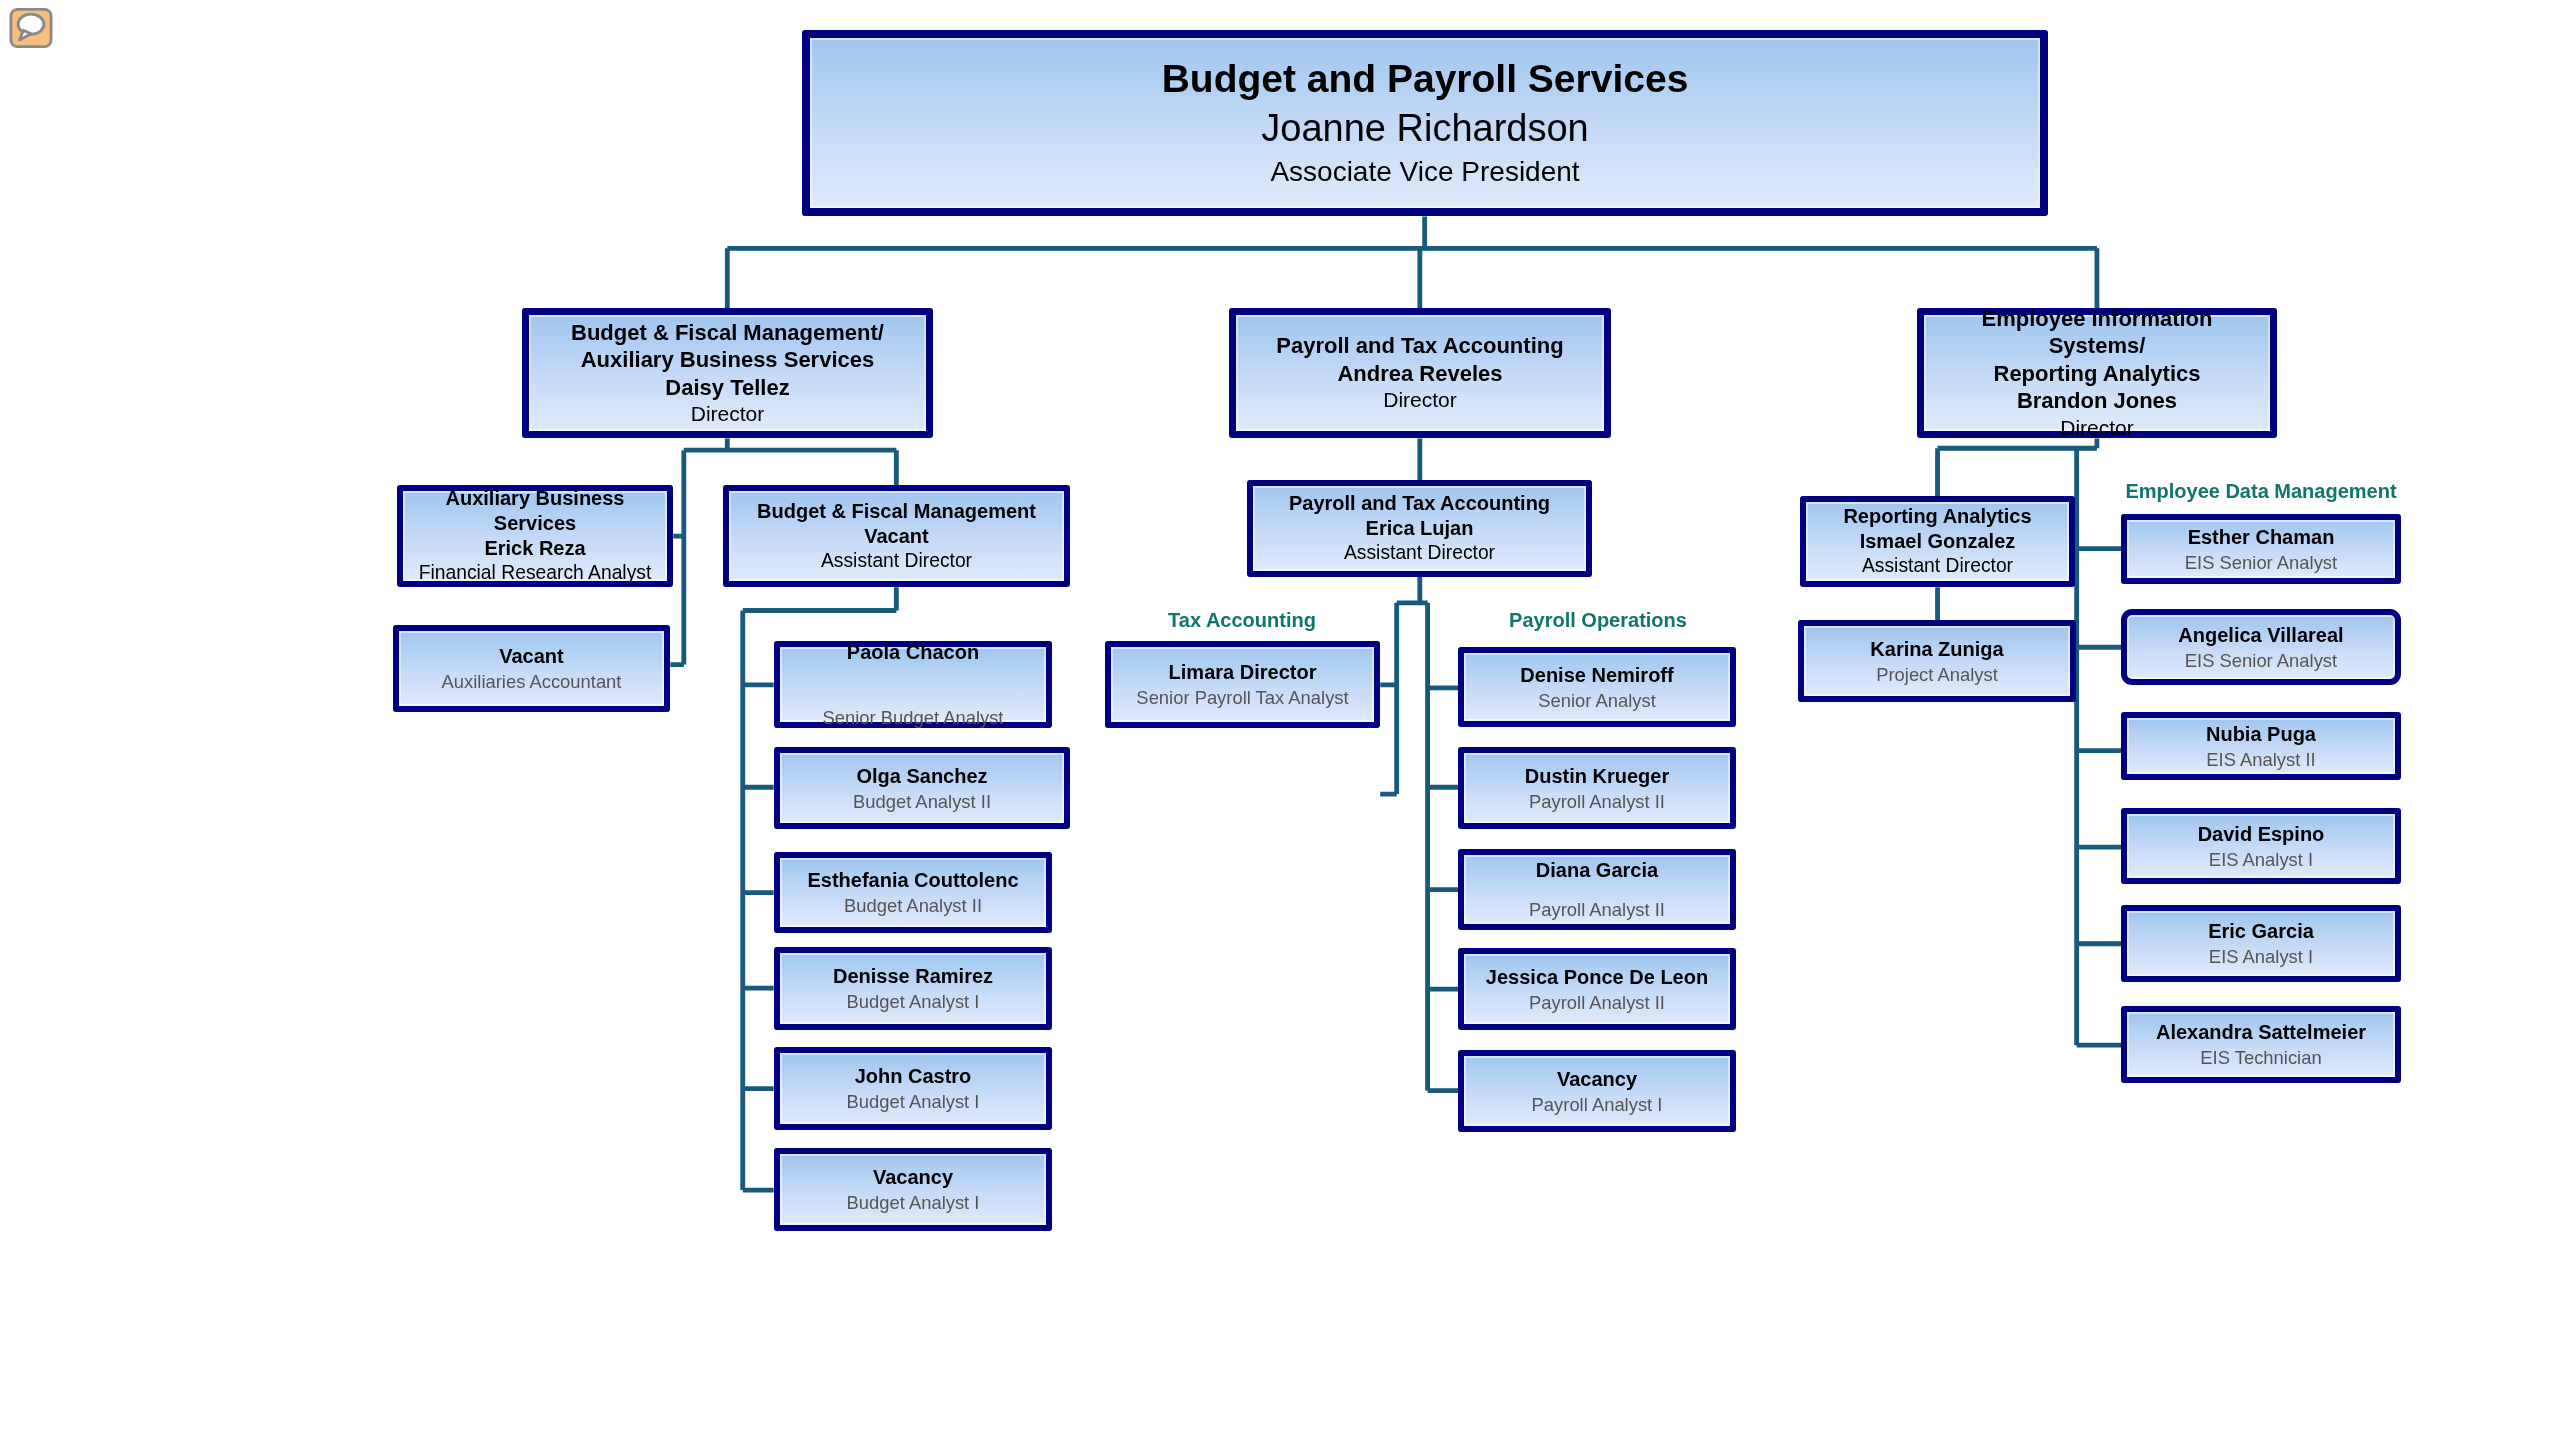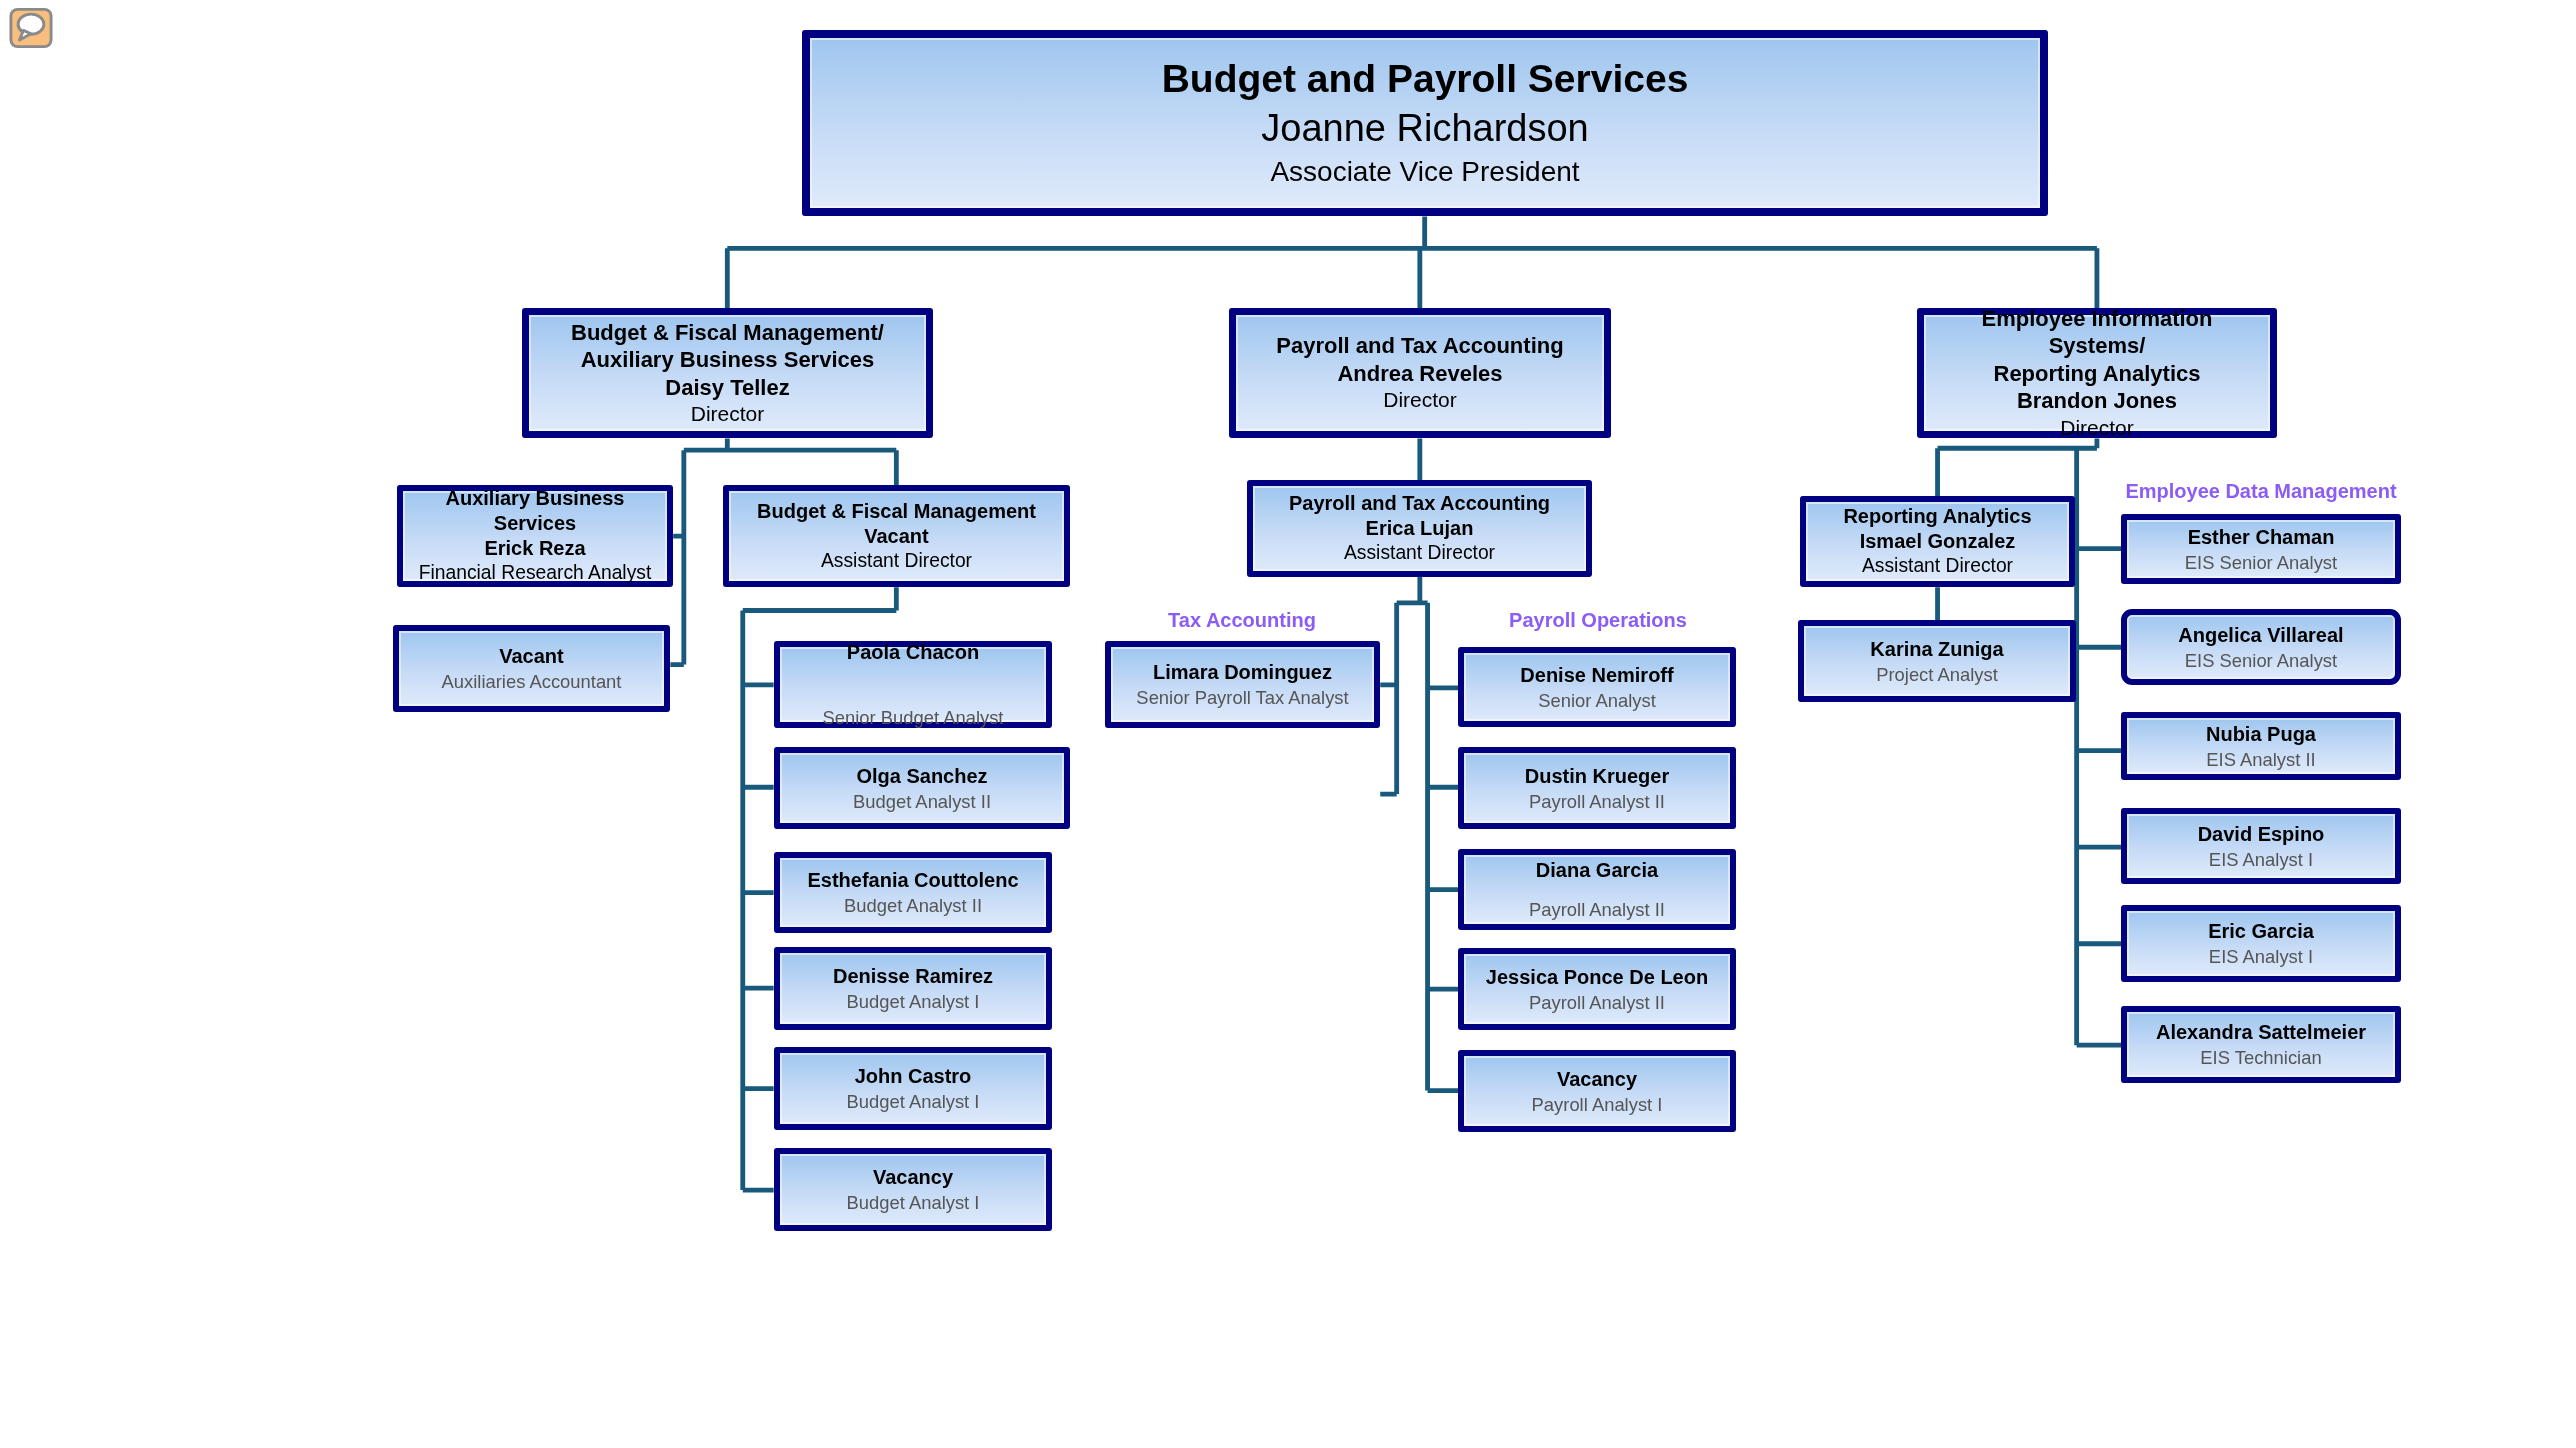--- a/index.html
+++ b/index.html
@@ -16,21 +16,21 @@
   .b-title .dept{font-size:39px;line-height:1.2;}
   .b-title .name{font-size:38px;font-weight:normal;line-height:1.35;}
   .b-title .role{font-size:28px;line-height:1.3;}
   .lvl2{border-width:7.7px;}
   .lvl2 .dept,.lvl2 .name{font-size:22px;line-height:1.25;font-weight:bold;}
   .lvl2 .role{font-size:21px;line-height:1.25;}
   .lvl3 .dept,.lvl3 .name{font-size:20px;line-height:1.25;font-weight:bold;}
   .lvl3 .role{font-size:19.3px;line-height:1.25;}
   .b-leaf .name{font-size:20px;font-weight:bold;line-height:1.35;}
   .b-leaf .role{font-size:18.4px;line-height:1.3;color:#555555;}
-  .group-label{position:absolute;font-weight:bold;font-size:20px;color:#8b5cf6;text-align:center;}
+  .group-label{position:absolute;font-weight:bold;font-size:20px;color:#0f766e;text-align:center;}
   .comment-icon{position:absolute;left:8.7px;top:6.8px;width:44px;height:42px;cursor:pointer;}
 </style>
 </head>
 <body>
 
 <div class="stage">
 
   <svg class="connectors" width="2576" height="1449" viewBox="0 0 2667 1500">
     <path fill="none" stroke-width="5" d="M1475 224 V257 M753 257 H2171 M753 257 V319 M1470 257 V319 M2171 257 V319
              M753 454 V466 M708 466 H928 M708 466 V688 M708 555 H697 M708 688 H694
@@ -127,21 +127,21 @@
   <div class="obox b-leaf" style="left:774px;top:1047px;width:278px;height:83px;">
     <span class="name">John Castro</span>
     <span class="role">Budget Analyst I</span>
   </div>
   <div class="obox b-leaf" style="left:774px;top:1148px;width:278px;height:83px;">
     <span class="name">Vacancy</span>
     <span class="role">Budget Analyst I</span>
   </div>
 
   <div class="obox b-leaf" style="left:1105px;top:641px;width:275px;height:87px;">
-    <span class="name">Limara Dominguez</span>
+    <span class="name">Limara Director</span>
     <span class="role">Senior Payroll Tax Analyst</span>
   </div>
 
   <div class="obox b-leaf" style="left:1458px;top:647px;width:278px;height:80px;">
     <span class="name">Denise Nemiroff</span>
     <span class="role">Senior Analyst</span>
   </div>
   <div class="obox b-leaf" style="left:1458px;top:747px;width:278px;height:82px;">
     <span class="name">Dustin Krueger</span>
     <span class="role">Payroll Analyst II</span>

